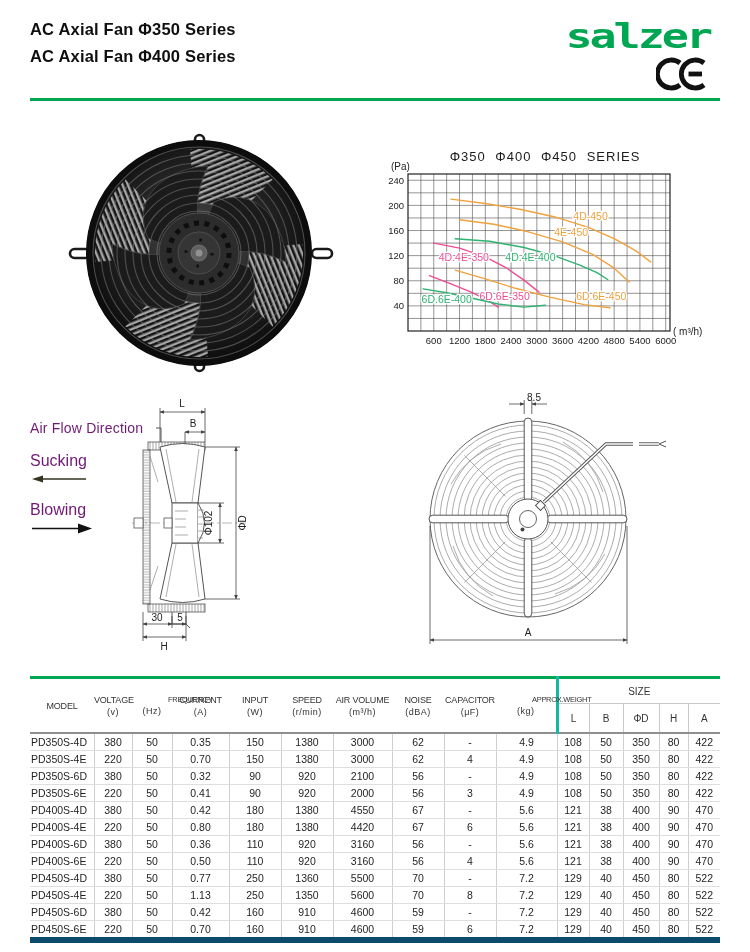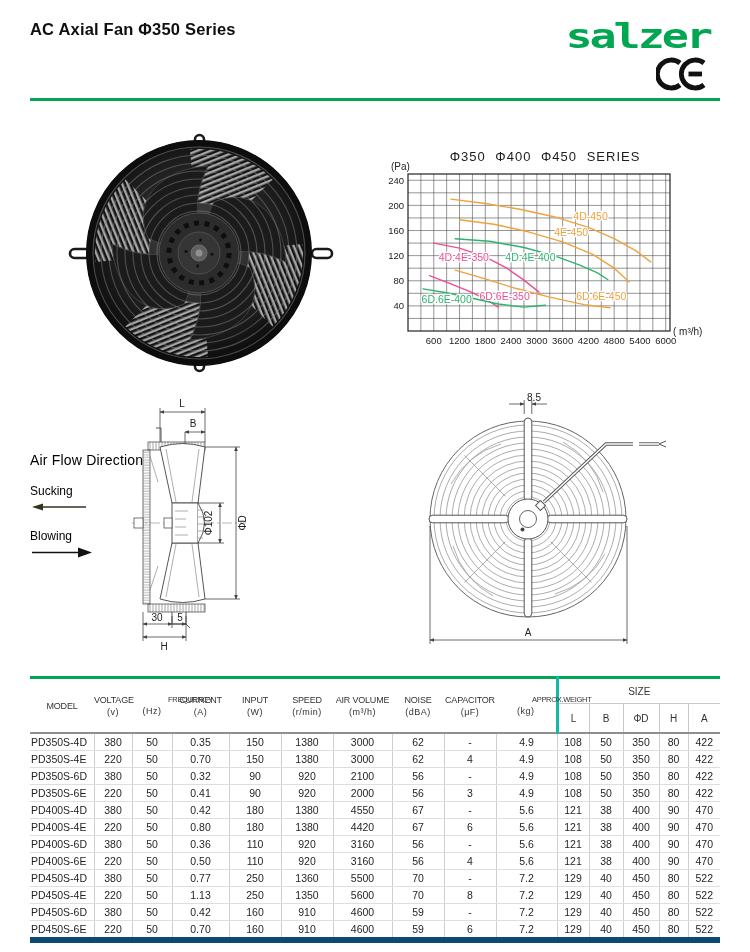--- a/index.html
+++ b/index.html
@@ -9,23 +9,23 @@
   .titles{position:absolute;left:30px;top:16px;}
   .title-line{font-size:16.5px;font-weight:bold;color:#0f0f0f;line-height:27px;letter-spacing:.2px;}
   .rule{position:absolute;left:30px;top:98px;width:690px;height:2.5px;background:#00A651;}
   .brand{position:absolute;top:20px;right:30px;color:#00A651;
          font-family:"DejaVu Sans Mono",monospace;font-weight:bold;font-size:45px;
          letter-spacing:-3px;line-height:1;transform:scaleY(.74);transform-origin:top right;}
   .ce{position:absolute;top:57px;right:32px;}
   
   .fan-photo{position:absolute;left:62px;top:132px;}
   .chart{position:absolute;left:383px;top:146px;}
-  .airflow{position:absolute;left:30px;top:452px;color:#000000;}
+  .airflow{position:absolute;left:30px;top:420px;color:#701a75;}
   .af-title{font-size:14px;letter-spacing:.2px;}
-  .af-word{font-size:12px;margin-top:16px;}
+  .af-word{font-size:16px;margin-top:16px;}
   .af-arrow{display:block;margin-top:3px;}
   .sideview{position:absolute;left:128px;top:394px;}
   .frontview{position:absolute;left:413px;top:392px;}
   
   .dwg{stroke:#555;fill:none;stroke-width:1;}
   .dwg-thin{stroke:#777;fill:none;stroke-width:.6;}
   .dim-line{stroke:#444;stroke-width:.8;fill:none;}
   .dim-txt{font-size:10px;fill:#222;font-family:"Liberation Sans",sans-serif;}
   
   .c-grid{stroke:#4f4f4f;stroke-width:.6;}
@@ -55,20 +55,21 @@
   .spec-table tbody tr:last-child td{border-bottom:6px solid #0c4a6e;}
   .spec-table tbody td.model{text-align:left;padding-left:1px;}
 </style>
 </head>
 <body>
 
 <div class="page">
 
   <div class="titles">
     <div class="title-line">AC Axial Fan Φ350 Series</div>
+    <div class="title-line">AC Axial Fan Φ400 Series</div>
   </div>
   <div class="brand">salzer</div>
   <svg class="ce" width="52" height="34" viewBox="0 0 52 34" aria-label="CE">
     <path d="M24,6 A14,14 0 1 0 24,28" stroke="#111" stroke-width="4.8" fill="none"></path>
     <path d="M48,6 A14,14 0 1 0 48,28" stroke="#111" stroke-width="4.8" fill="none"></path>
     <path d="M32.5,17 H46" stroke="#111" stroke-width="4.8" fill="none"></path>
   </svg>
   <div class="rule"></div>
 
   <svg class="fan-photo" width="278" height="242" viewBox="0 0 278 242">

